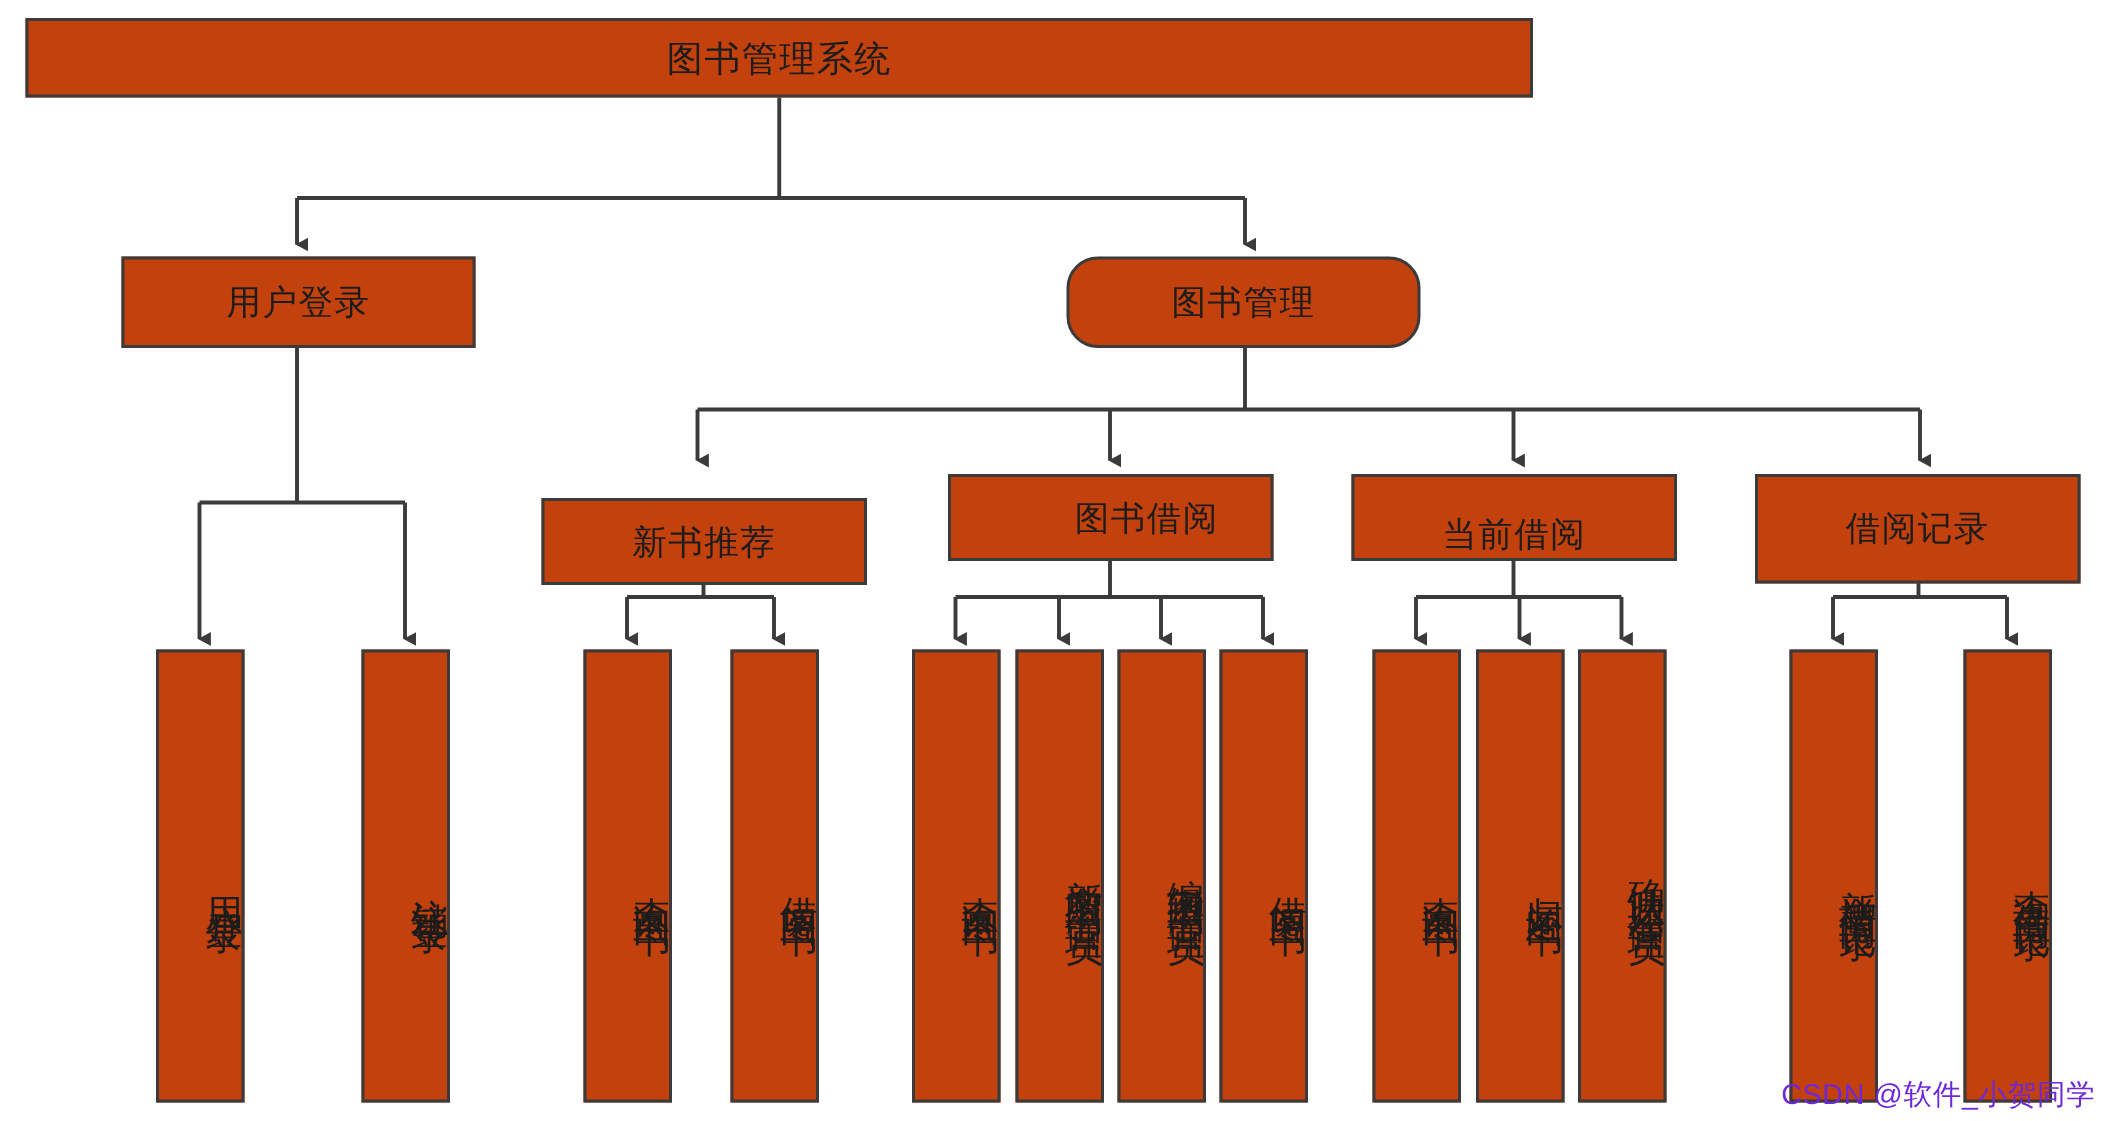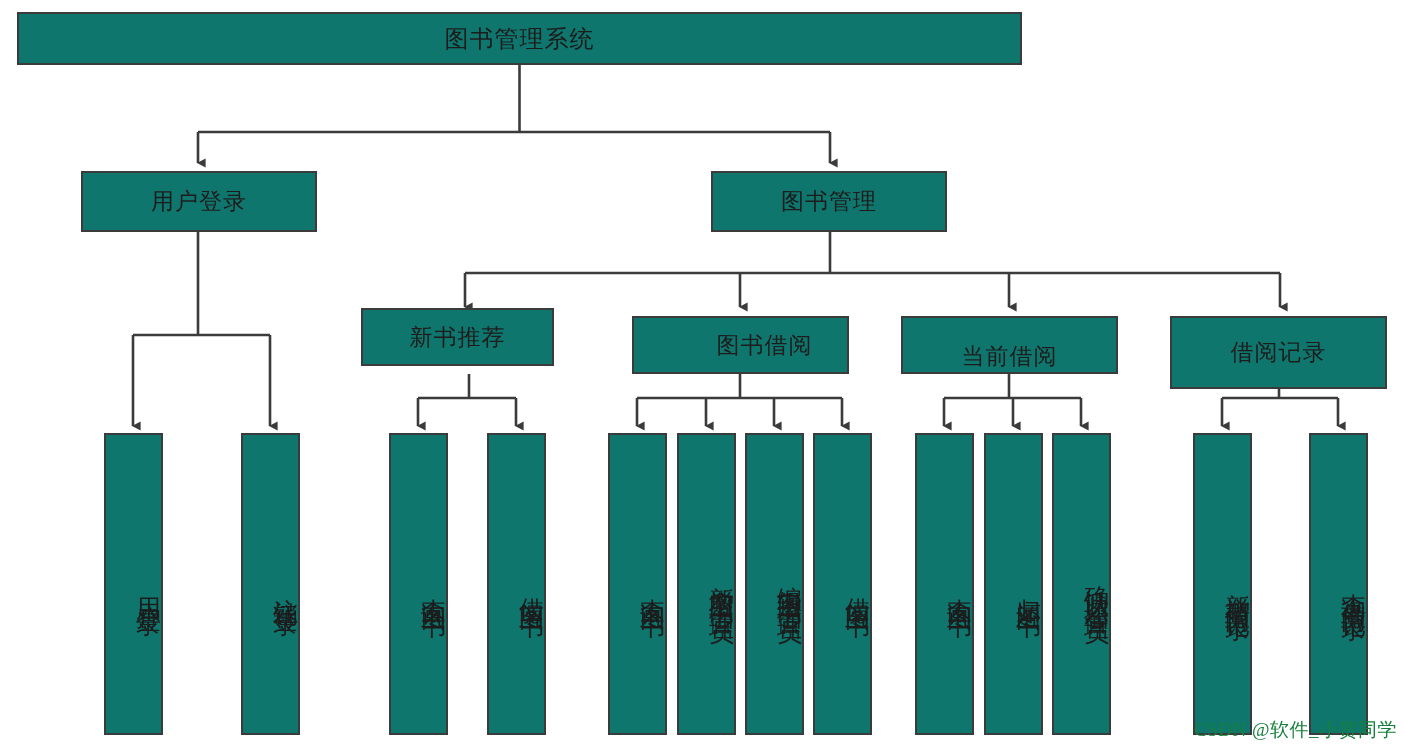--- a/index.html
+++ b/index.html
@@ -22,21 +22,21 @@
     left: 0;
     top: 0;
     width: 1405px;
     height: 747px;
     pointer-events: none;
   }
   .node {
     position: absolute;
     box-sizing: border-box;
     border: 2.5px solid #3b3b3b;
-    background: #0f766e;
+    background: #c2410c;
     display: flex;
     align-items: center;
     justify-content: center;
     color: #1c1c1c;
   }
   .node-h {
     font-size: 23px;
     letter-spacing: 1px;
     white-space: nowrap;
   }
@@ -56,24 +56,24 @@
   .node-v .vtext {
     writing-mode: vertical-rl;
     text-orientation: upright;
     display: block;
   }
   .watermark {
     position: absolute;
     right: 8px;
     bottom: 4px;
     font-size: 19px;
-    color: #15803d;
+    color: #6d28d9;
     letter-spacing: 0.5px;
     white-space: nowrap;
-    font-family: Liberation Serif, serif;
+    font-family: Liberation Sans, sans-serif;
   }
 </style>
 </head>
 <body>
 
 <div id="canvas">
 
   <svg class="connectors" viewBox="0 0 1405 747" xmlns="http://www.w3.org/2000/svg">
     <defs>
       <marker id="arrow" markerWidth="10" markerHeight="10" refX="4.6" refY="7.6" orient="auto" markerUnits="userSpaceOnUse">
@@ -124,25 +124,25 @@
     </g>
   </svg>
 
   <div class="node node-h node-root" style="left:17px; top:12px; width:1005px; height:53px;">
     <span>图书管理系统</span>
   </div>
 
   <div class="node node-h" style="left:81px; top:171px; width:236px; height:61px;">
     <span>用户登录</span>
   </div>
-  <div class="node node-h" style="left:711px; top:171px; width:236px; height:61px;">
+  <div class="node node-h" style="left:711px; top:171px; width:236px; height:61px;border-radius:21px;">
     <span>图书管理</span>
   </div>
 
-  <div class="node node-h" style="left:361px; top:308px; width:193px; height:58px;">
+  <div class="node node-h" style="left:361px; top:332px; width:217px; height:58px;">
     <span>新书推荐</span>
   </div>
   <div class="node node-h" style="left:632px; top:316px; width:217px; height:58px;padding-left:48px;">
     <span>图书借阅</span>
   </div>
   <div class="node node-h" style="left:901px; top:316px; width:217px; height:58px;align-items:flex-end;">
     <span>当前借阅</span>
   </div>
   <div class="node node-h" style="left:1170px; top:316px; width:217px; height:73px;">
     <span>借阅记录</span>

